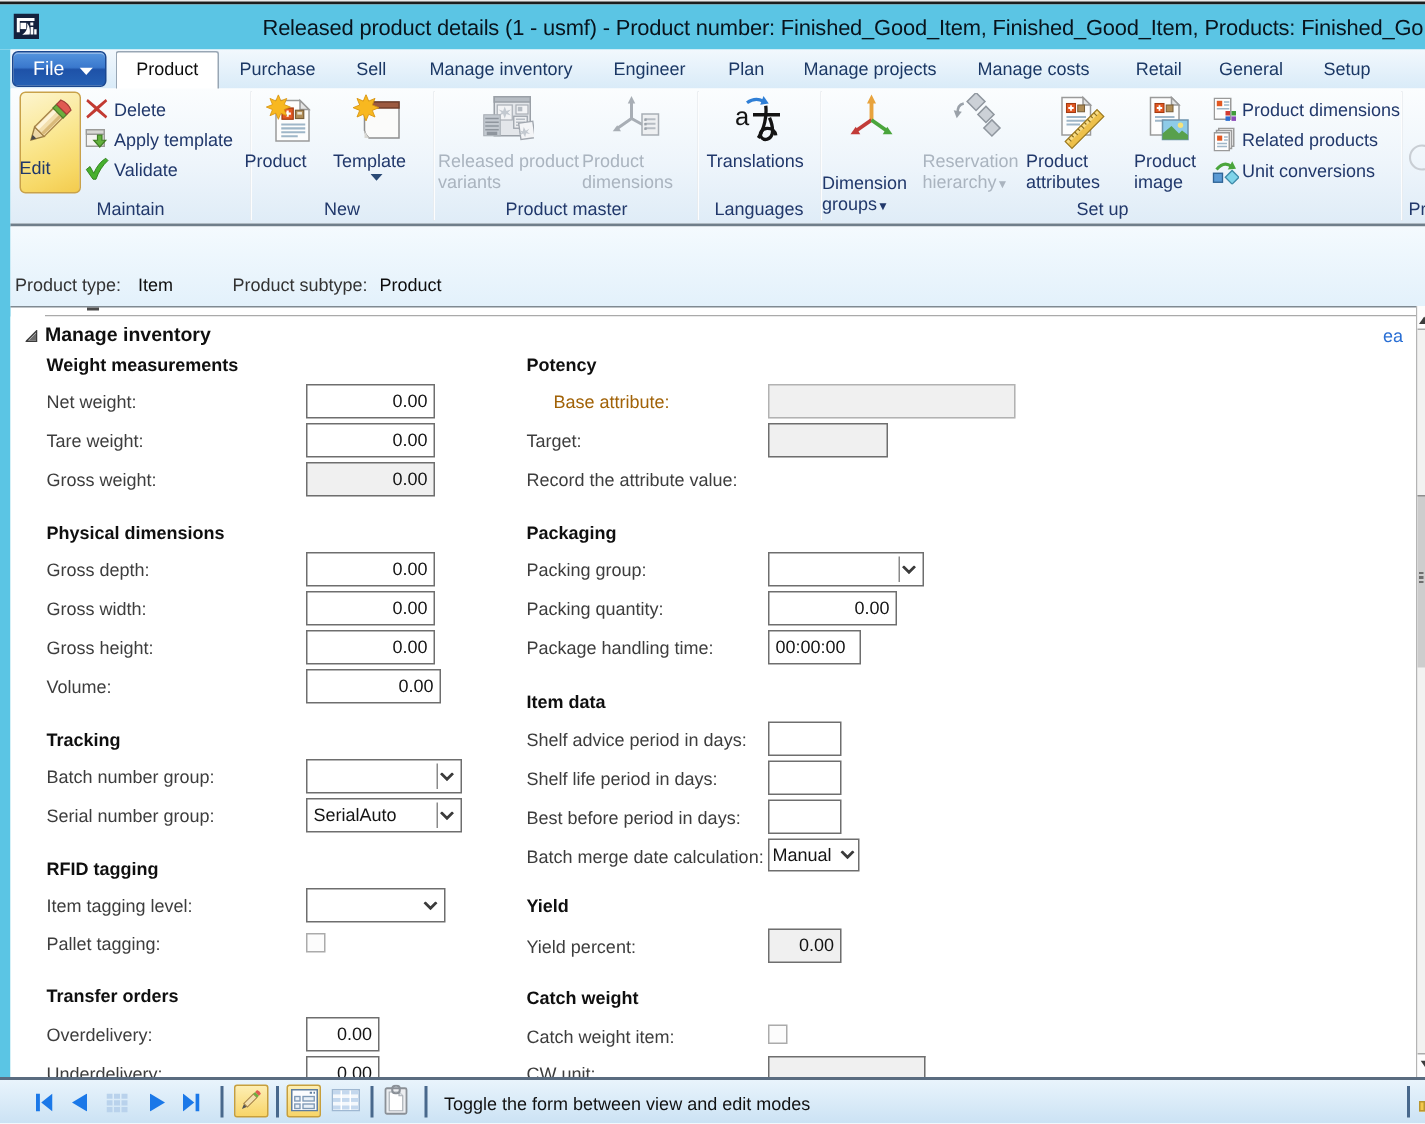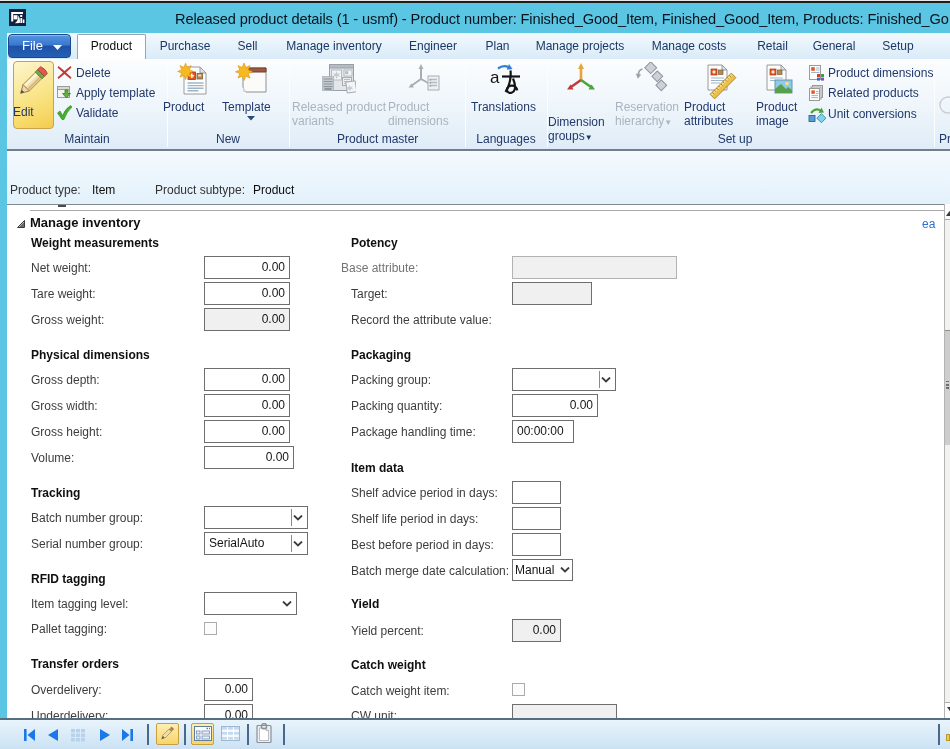--- a/index.html
+++ b/index.html
@@ -326,21 +326,21 @@
   <div class="lbl" style="left:31px;top:622px">Pallet tagging:</div>
   <div class="cb" style="left:204px;top:622px"></div>
 
   <div class="sec" style="left:31px;top:657px">Transfer orders</div>
   <div class="lbl" style="left:31px;top:683px">Overdelivery:</div>
   <div class="inp num" style="left:204px;top:678px;width:49px;height:23px">0.00</div>
   <div class="lbl" style="left:31px;top:709px">Underdelivery:</div>
   <div class="inp num" style="left:204px;top:704px;width:49px;height:23px">0.00</div>
 
   <div class="sec" style="left:351px;top:236px">Potency</div>
-  <div class="lbl" style="left:341px;top:261px;color:#737373">Base attribute:</div>
+  <div class="lbl" style="left:369px;top:261px;color:#a16207">Base attribute:</div>
   <div class="inp ro" style="left:512px;top:256px;width:165px;height:23px;border-color:#b2b2b2"></div>
   <div class="lbl" style="left:351px;top:287px">Target:</div>
   <div class="inp ro" style="left:512px;top:282px;width:80px;height:23px"></div>
   <div class="lbl" style="left:351px;top:313px">Record the attribute value:</div>
 
   <div class="sec" style="left:351px;top:348px">Packaging</div>
   <div class="lbl" style="left:351px;top:373px">Packing group:</div>
   <div class="cmb" style="left:512px;top:368px;width:104px;height:23px">
       <span class="abs" style="left:86px;top:2px;width:1px;height:17px;background:#8a8a8a"></span>
       <svg class="chev" width="10" height="6" viewBox="0 0 10 6">
@@ -446,16 +446,17 @@
     <path d="M6.5 1 v13 M12.5 1 v13" stroke="#fff" stroke-width="1"></path>
   </svg>
   <div class="abs" style="left:247px;top:724px;width:2px;height:21px;background:#48688c"></div>
   <svg class="abs" style="left:256px;top:723px" width="17" height="21" viewBox="0 0 17 21">
     <rect x="1" y="2.5" width="14" height="17" rx="1" fill="#eceef1" stroke="#8a9097" stroke-width="1.2"></rect>
     <path d="M3.5 5 H10 L12.5 7.5 V17.5 H3.5 Z" fill="#fff" stroke="#aab0b6" stroke-width="0.8"></path>
     <path d="M10 5 L10 7.5 L12.5 7.5" fill="#dfe3e8" stroke="#aab0b6" stroke-width="0.8"></path>
     <rect x="5.5" y="0.8" width="5" height="5" rx="2" fill="none" stroke="#8a9097" stroke-width="1.4"></rect>
   </svg>
   <div class="abs" style="left:283px;top:724px;width:2px;height:21px;background:#48688c"></div>
+  <div class="abs" style="left:296px;top:729px;font-size:12px;color:#111">Toggle the form between view and edit modes</div>
   <div class="abs" style="left:938px;top:724px;width:2px;height:21px;background:#48688c"></div>
   <div class="abs" style="left:946px;top:734px;width:4px;height:7px;background:#f3c94e;border:1px solid #b9962f"></div>
 
 </div>
 
 </body></html>

